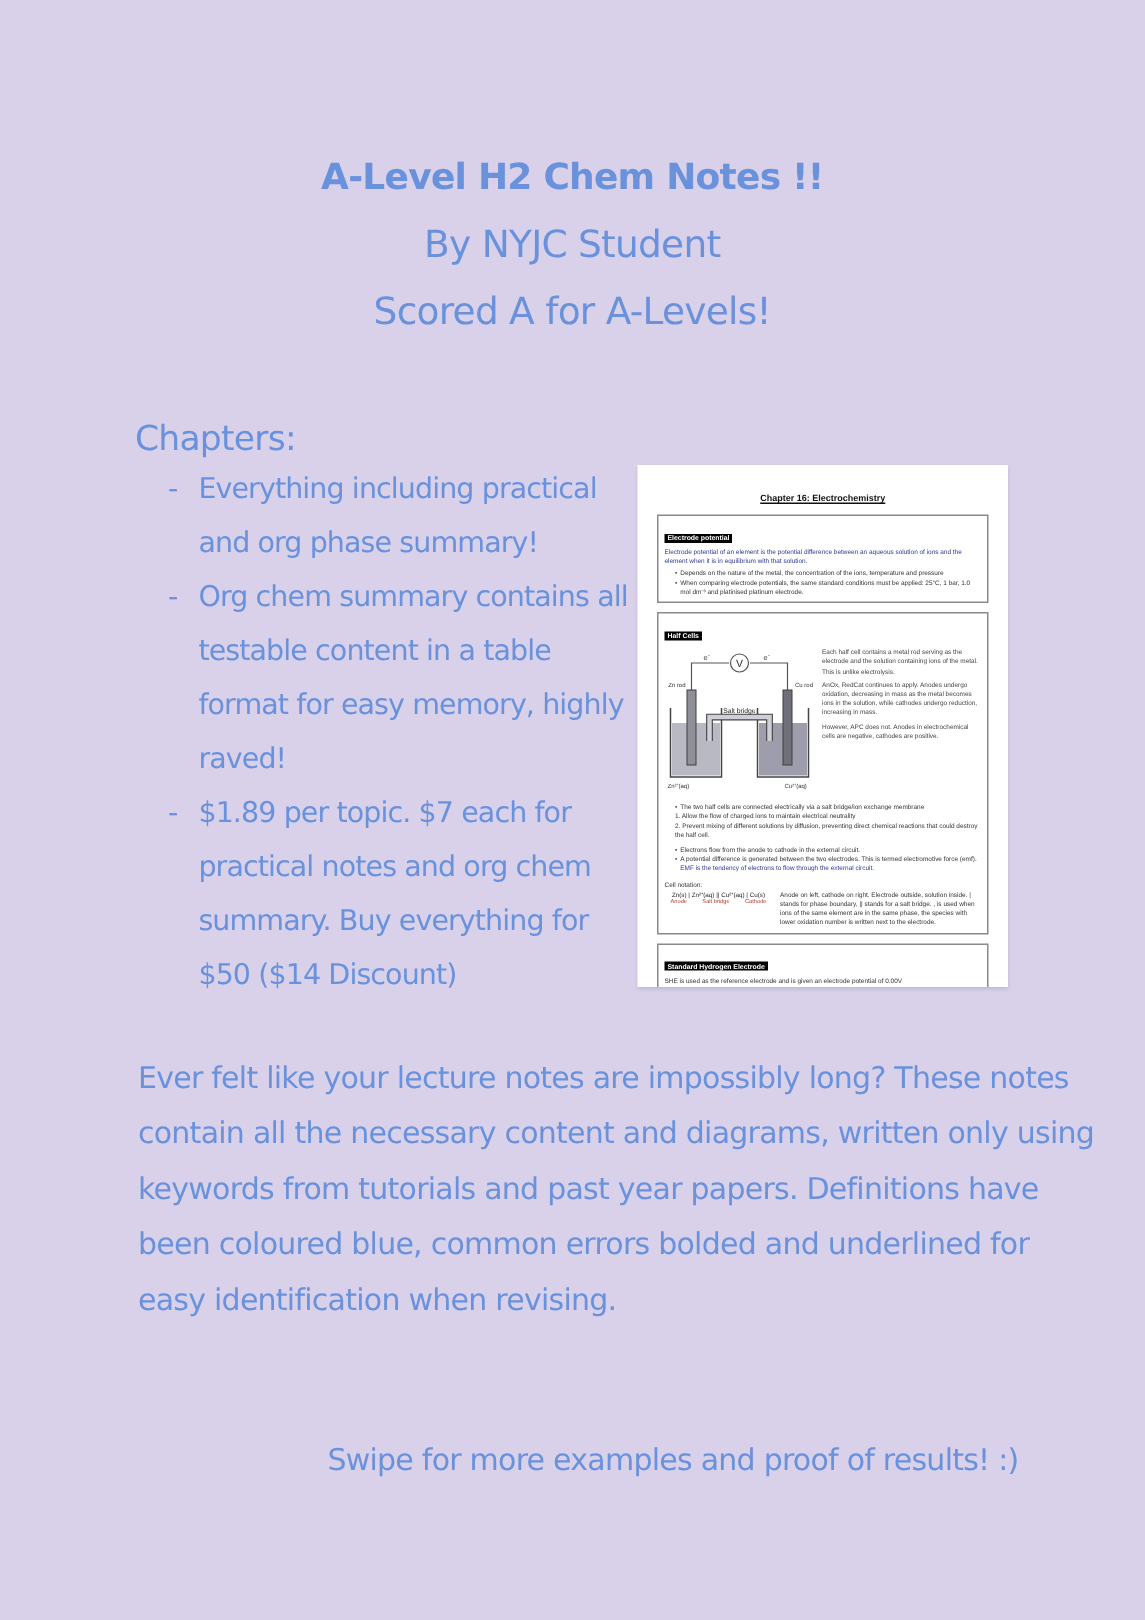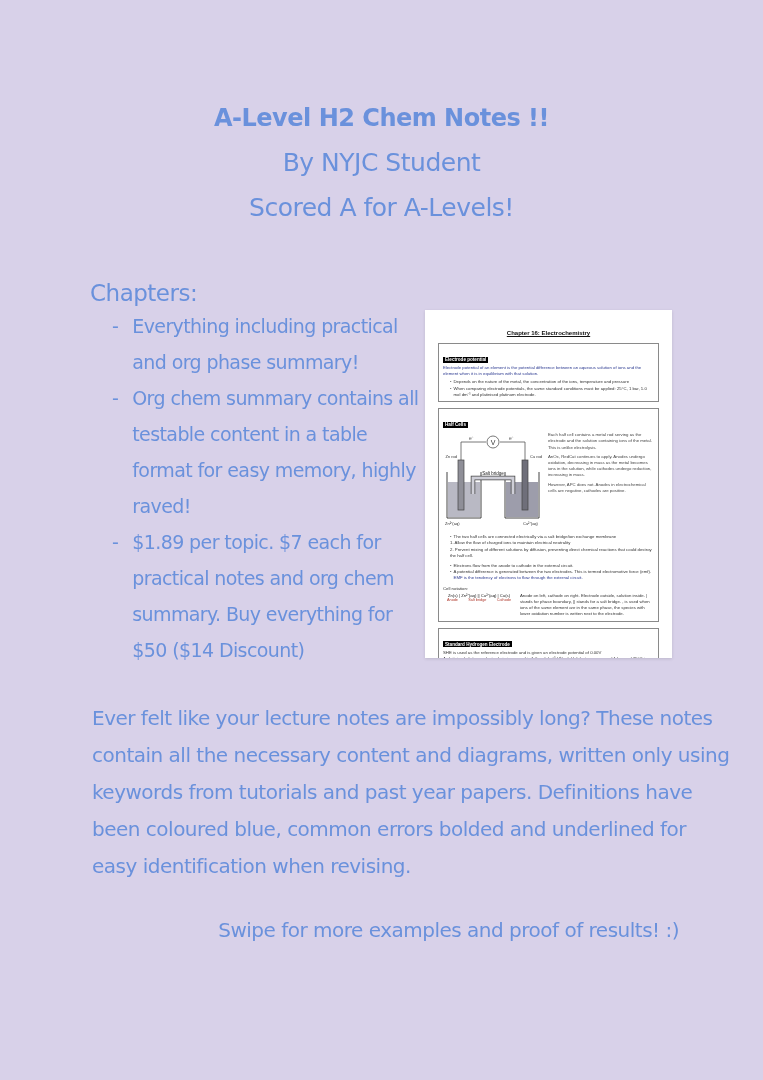--- a/index.html
+++ b/index.html
@@ -26,21 +26,21 @@
   .chapter-list { position: absolute; left: 112px; top: 308px; width: 318px; }
   .chapter-item { display: flex; gap: 14px; font-size: 19px; line-height: 36px; letter-spacing: -0.6px; }
   .chapter-item .marker { flex: 0 0 auto; }
 
   
   .description {
     position: absolute; left: 72px; top: 700px; width: 642px;
     font-size: 20px; line-height: 37px; letter-spacing: -0.5px; margin-left: 20px;
   }
   .cta {
-    position: absolute; left: 0; right: 84px; top: 918px;
+    position: absolute; left: 0; right: 84px; top: 961px;
     text-align: right; font-size: 20px; letter-spacing: -0.5px;
   }
 
   
   .doc {
     position: absolute; left: 425px; top: 310px; width: 247px; height: 348px;
     background: #ffffff; color: #333;
     font-family: "Liberation Sans", sans-serif;
     padding: 20px 13px 6px 13px;
     box-shadow: 0 1px 3px rgba(0,0,0,0.12);

